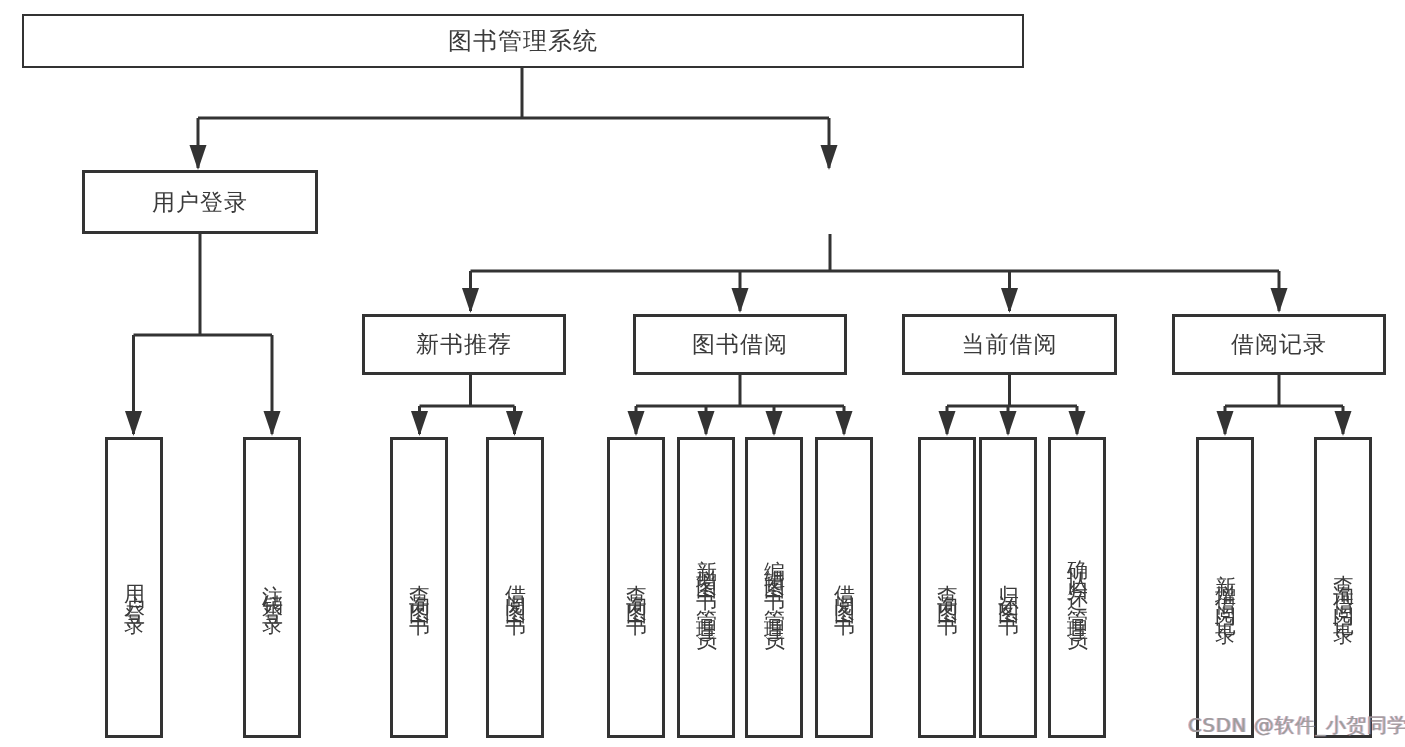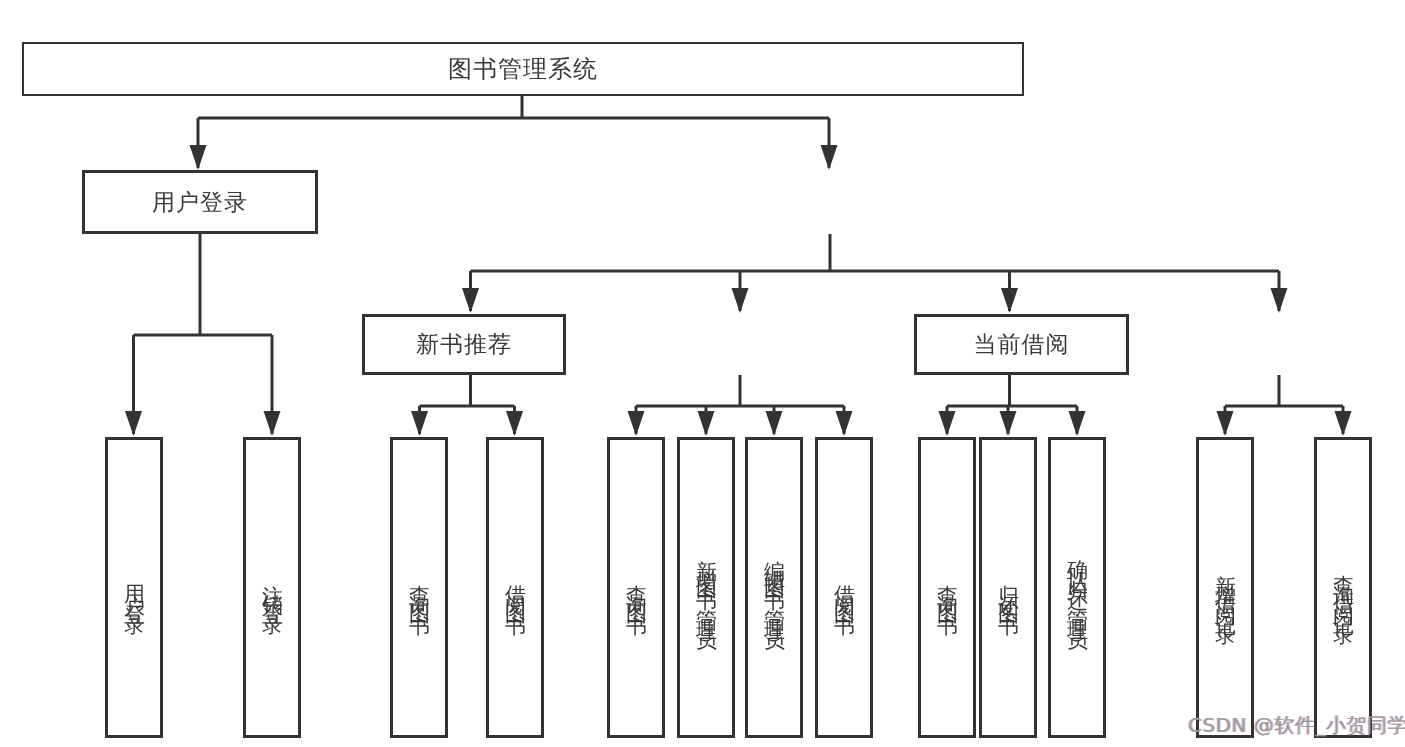--- a/index.html
+++ b/index.html
@@ -19,21 +19,20 @@
     background:#ffffff;
     border:3px solid #333333;
     box-sizing:border-box;
     display:flex; align-items:center; justify-content:center;
     color:#3a3a3a;
   }
   .root-node {
     border-width:2px;
     font-size:24px;
     letter-spacing:1px;
-    margin-top:28px;
   }
   .branch-node {
     font-size:23px;
     letter-spacing:1px;
   }
   .leaf-node {
     font-size:21px;
   }
   .leaf-node .vtext {
     writing-mode:vertical-rl;
@@ -132,22 +131,28 @@
     <span>图书管理系统</span>
   </div>
 
   <div class="node branch-node" style="left:82px; top:170px; width:236px; height:64px;">
     <span>用户登录</span>
   </div>
 
   <div class="node branch-node" style="left:362px; top:314px; width:204px; height:61px;">
     <span>新书推荐</span>
   </div>
-  <div class="node branch-node" style="left:902px; top:314px; width:215px; height:61px;margin-left:12px;">
+  <div class="node branch-node" style="left:633px; top:314px; width:214px; height:61px;">
+    <span>图书借阅</span>
+  </div>
+  <div class="node branch-node" style="left:902px; top:314px; width:215px; height:61px;">
     <span>当前借阅</span>
+  </div>
+  <div class="node branch-node" style="left:1172px; top:314px; width:214px; height:61px;">
+    <span>借阅记录</span>
   </div>
 
   <div class="node leaf-node" style="left:105px; top:437px; width:58px; height:301px;">
     <span class="vtext">用户登录</span>
   </div>
   <div class="node leaf-node" style="left:243px; top:437px; width:58px; height:301px;">
     <span class="vtext">注销登录</span>
   </div>
 
   <div class="node leaf-node" style="left:390px; top:437px; width:58px; height:301px;">

